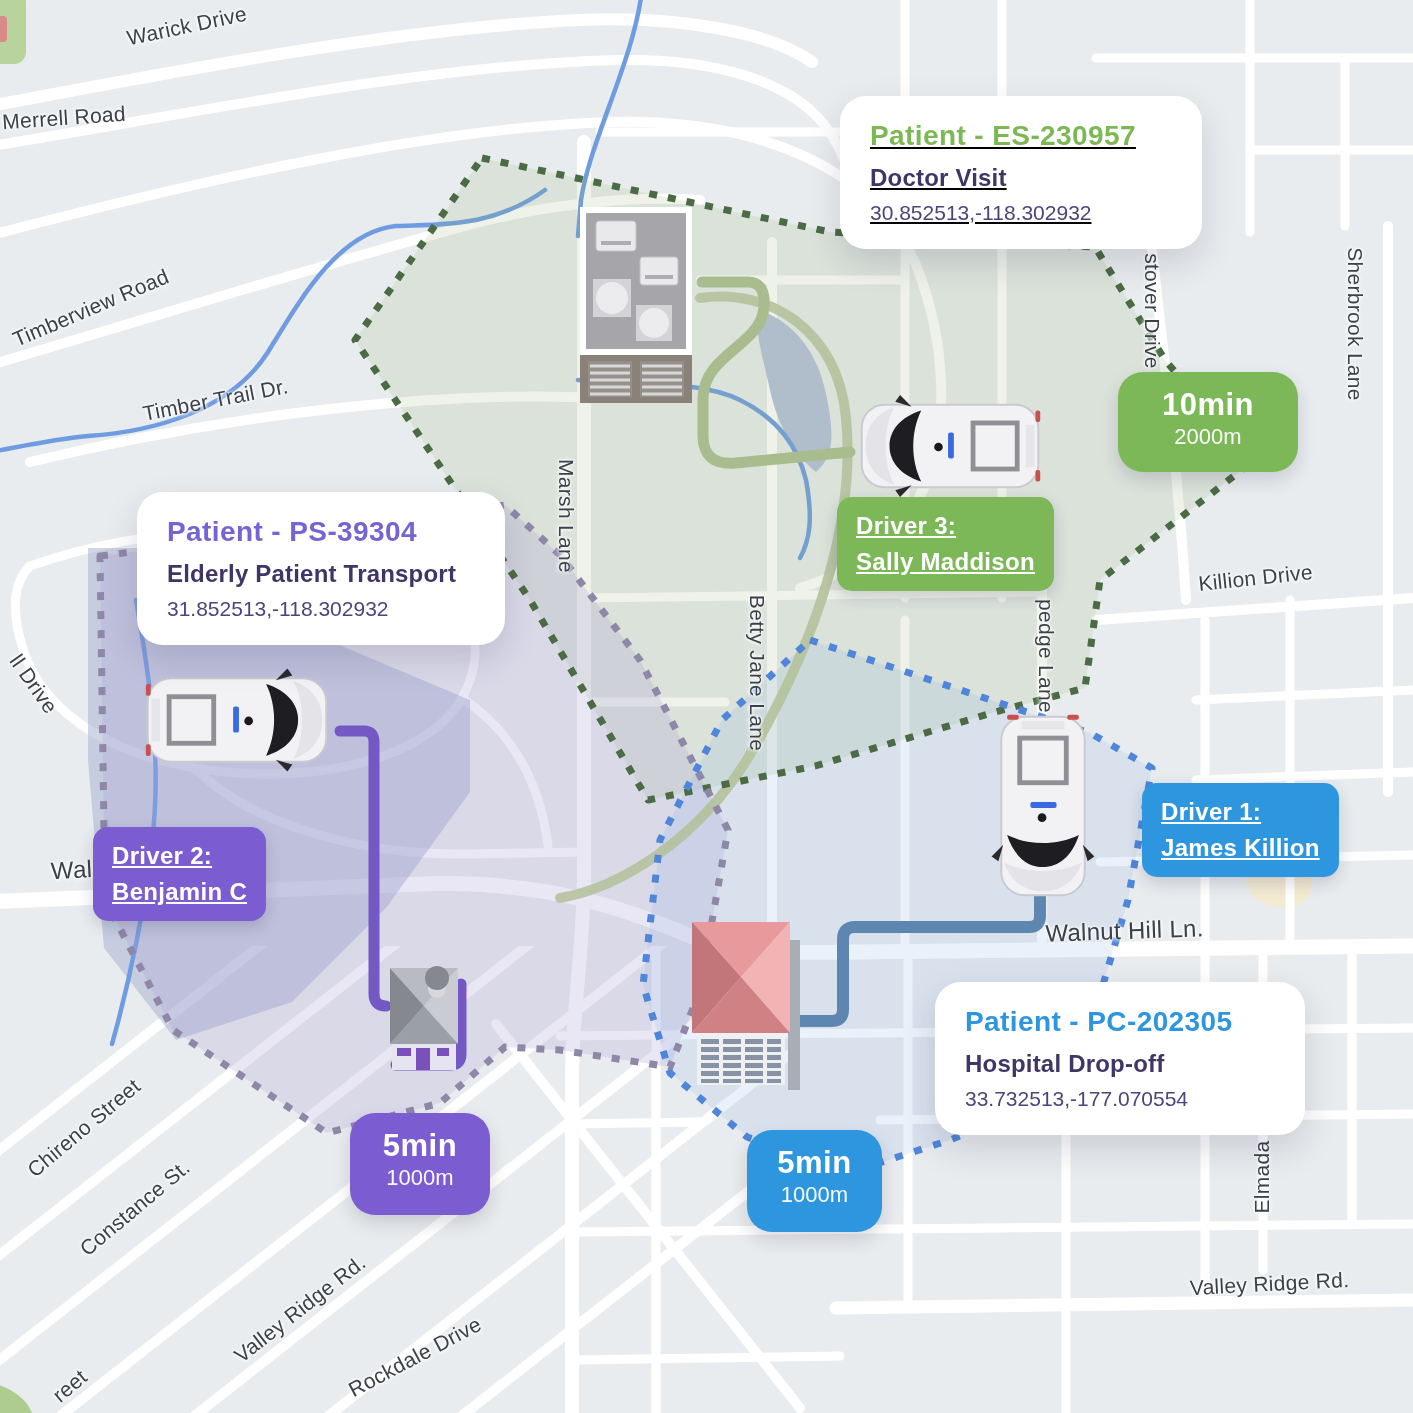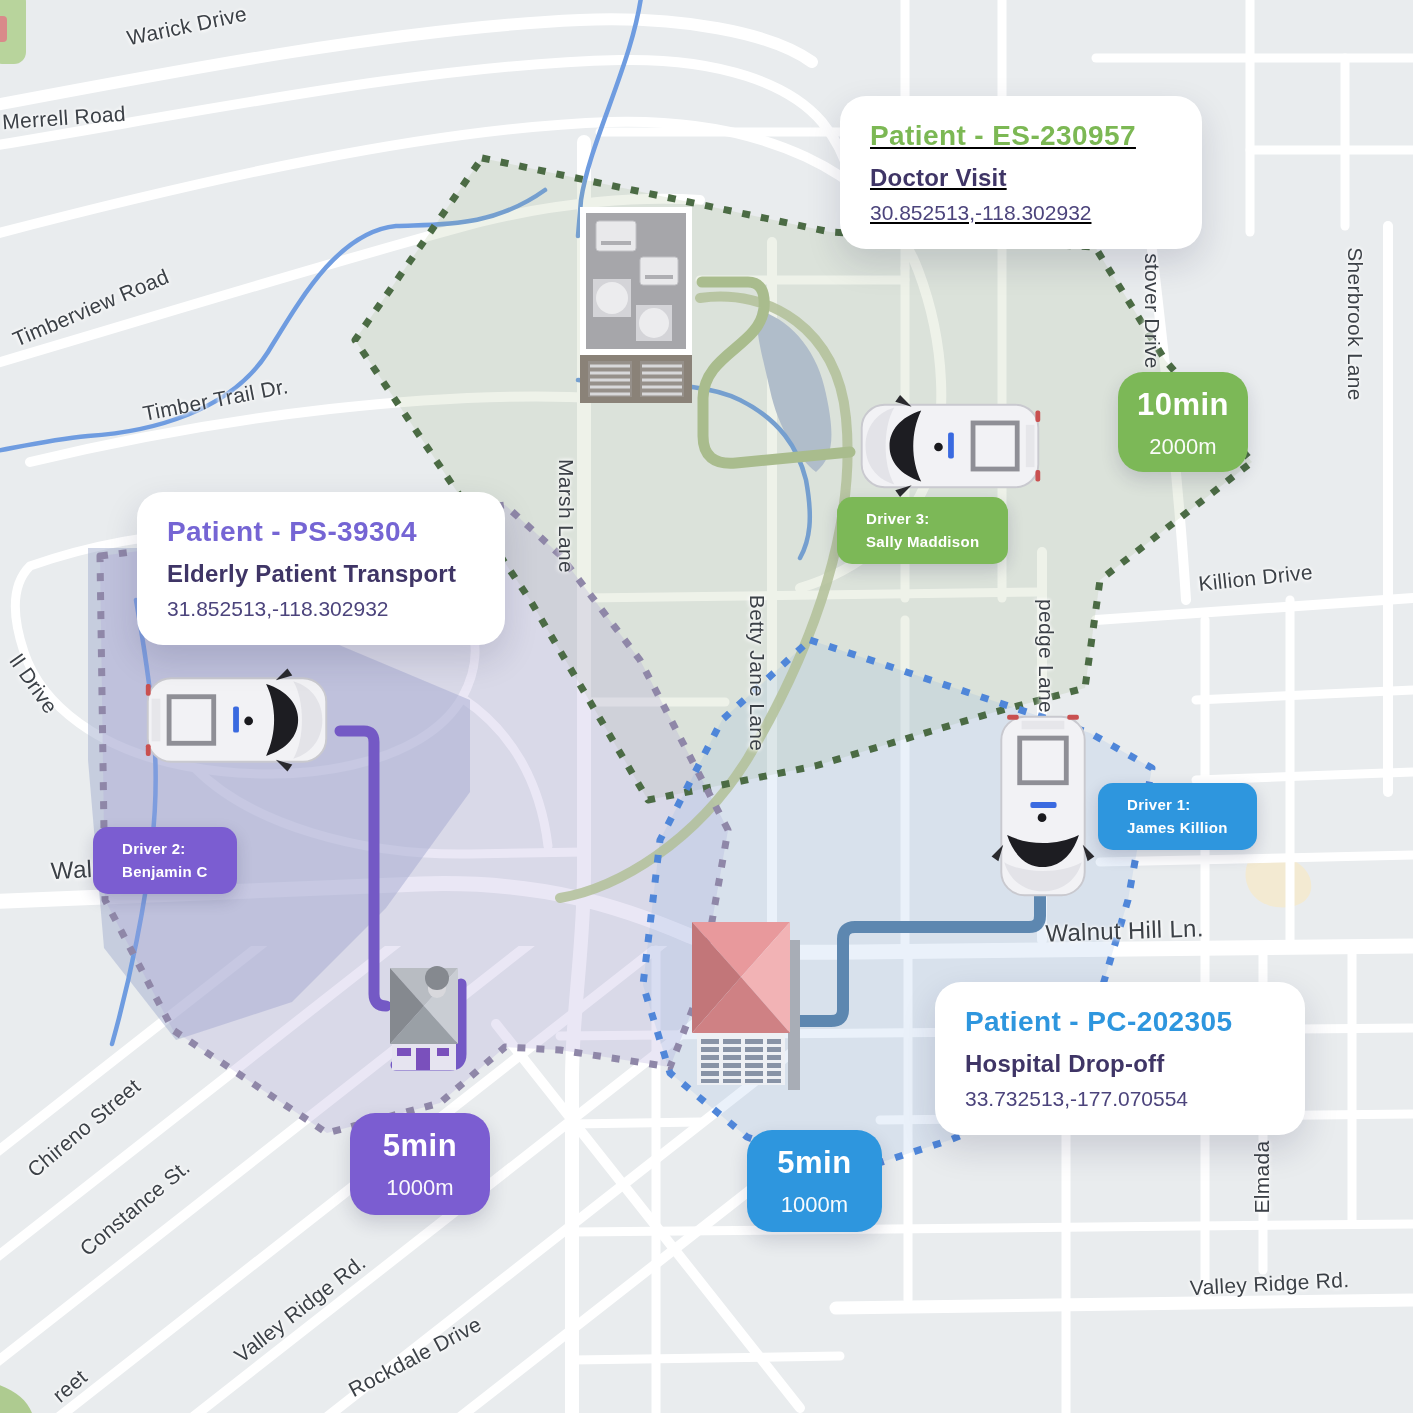--- a/index.html
+++ b/index.html
@@ -7,28 +7,28 @@
   svg.maplayer{position:absolute;left:0;top:0;}
   .street-label{position:absolute;color:#3c4147;font-size:21px;white-space:nowrap;
     text-shadow:0 0 3px #fff,0 0 4px #fff,0 1px 5px #fff;letter-spacing:.3px;text-align:center;}
   .street-label.big{font-size:24px;}
   .card{position:absolute;background:#ffffff;border-radius:26px;padding:24px 30px;
     box-shadow:0 14px 34px rgba(30,30,70,.15);}
   .card-title{font-size:28px;font-weight:bold;letter-spacing:.4px;margin-bottom:12px;}
   .t-green{color:#7cb854;} .t-purple{color:#7565d4;} .t-blue{color:#2e96de;}
   .card-sub{font-size:24px;font-weight:bold;color:#3f3566;margin-bottom:9px;letter-spacing:.2px;margin-top:8px;}
   .card-coords{font-size:21px;color:#4c447c;}
-  .driver-badge{position:absolute;border-radius:15px;padding:11px 29px;color:#fff;
-    font-weight:bold;font-size:15px;line-height:1.5;letter-spacing:.3px;
-    box-shadow:0 6px 16px rgba(30,30,70,.18);}
+  .driver-badge{position:absolute;border-radius:15px;padding:11px 19px;color:#fff;
+    font-weight:bold;font-size:24px;line-height:1.5;letter-spacing:.3px;
+    box-shadow:0 6px 16px rgba(30,30,70,.18);text-decoration:underline;}
   .bg-green{background:#7cb857;} .bg-purple{background:#7b5dd1;} .bg-blue{background:#2e96de;}
   .time-badge{position:absolute;border-radius:25px;color:#fff;text-align:center;padding:15px 0 0 0;
     box-shadow:0 8px 18px rgba(30,30,70,.16);}
   .time-main{font-size:31px;font-weight:bold;letter-spacing:.5px;}
-  .time-dist{font-size:22px;margin-top:11px;opacity:.96;}
+  .time-dist{font-size:22px;margin-top:1px;opacity:.96;}
 </style>
 </head>
 <body>
 
 <div class="stage">
 
 <svg class="maplayer" width="1413" height="1413" viewBox="0 0 1413 1413">
   <defs>
     <clipPath id="blclip">
           <rect x="0" y="946" width="800" height="467"></rect>
@@ -251,26 +251,26 @@
 </div>
 
 <div class="driver-badge bg-green" style="left:837px;top:497px;">
   <div>Driver 3:</div>
   <div>Sally Maddison</div>
 </div>
 <div class="driver-badge bg-purple" style="left:93px;top:827px;">
   <div>Driver 2:</div>
   <div>Benjamin C</div>
 </div>
-<div class="driver-badge bg-blue" style="left:1098px;top:783px;">
+<div class="driver-badge bg-blue" style="left:1142px;top:783px;">
   <div>Driver 1:</div>
   <div>James Killion</div>
 </div>
 
-<div class="time-badge bg-green" style="left:1118px;top:372px;width:130px;height:85px;">
+<div class="time-badge bg-green" style="left:1118px;top:372px;width:180px;height:85px;">
   <div class="time-main">10min</div>
   <div class="time-dist">2000m</div>
 </div>
 <div class="time-badge bg-purple" style="left:350px;top:1113px;width:140px;height:87px;">
   <div class="time-main">5min</div>
   <div class="time-dist">1000m</div>
 </div>
 <div class="time-badge bg-blue" style="left:747px;top:1130px;width:135px;height:87px;">
   <div class="time-main">5min</div>
   <div class="time-dist">1000m</div>

